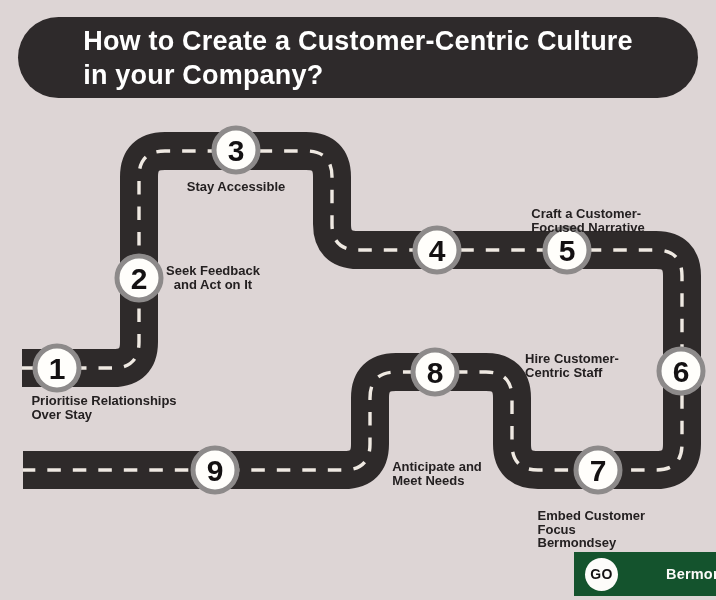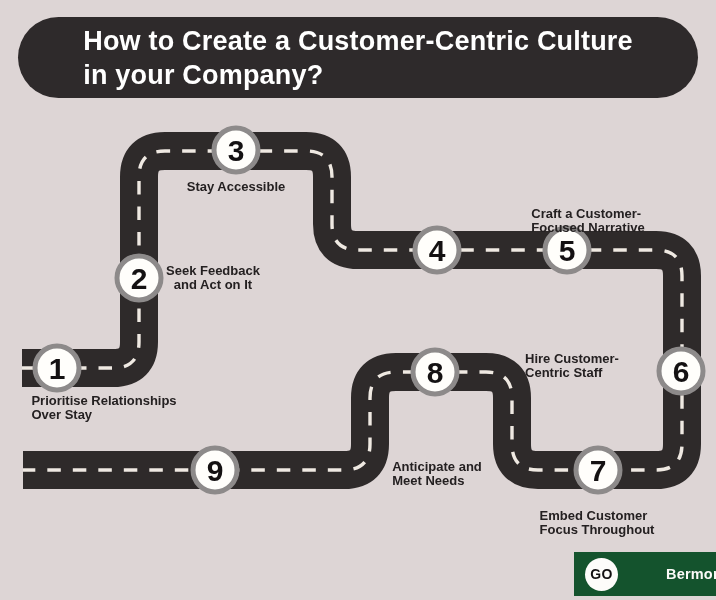--- a/index.html
+++ b/index.html
@@ -134,21 +134,21 @@
   <div class="label" style="left:104px; top:394px;">Prioritise Relationships
 Over Stay</div>
   <div class="label left" style="left:166px; top:264px;">Seek Feedback
 and Act on It</div>
   <div class="label" style="left:236px; top:180px;">Stay Accessible</div>
   <div class="label" style="left:588px; top:175px;margin-top:32px;">Craft a Customer-
 Focused Narrative</div>
   <div class="label" style="left:572px; top:352px;">Hire Customer-
 Centric Staff</div>
   <div class="label" style="left:597px; top:509px;">Embed Customer
-Focus Throughout</div>
+Focus Bermondsey</div>
   <div class="label" style="left:437px; top:412px;margin-top:48px;">Anticipate and
 Meet Needs</div>
 
   <div class="logo">
     <div class="logo-badge">
       <span>GO</span>
     </div>
     <span class="logo-name">Bermondsey</span>
   </div>
 

